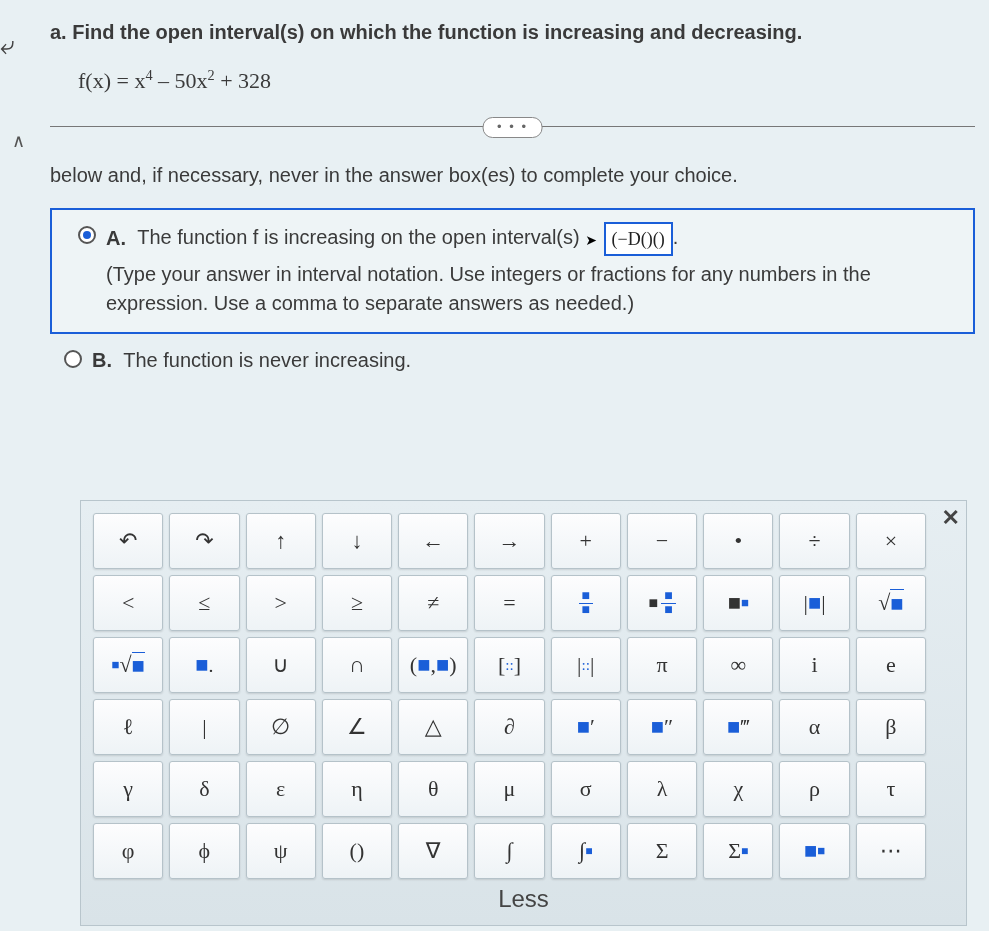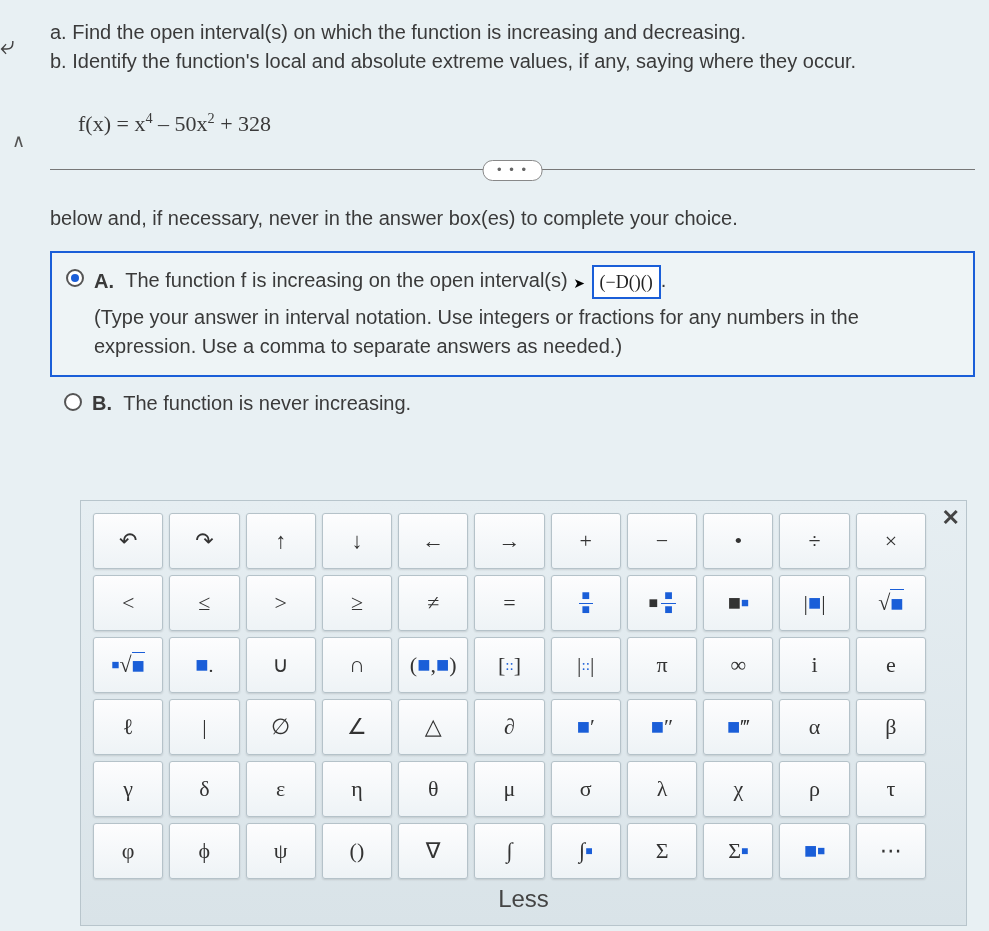--- a/index.html
+++ b/index.html
@@ -34,21 +34,21 @@
   }
   .content {
     position: absolute;
     left: 50px;
     top: 18px;
     right: 14px;
     color: #3a3a3a;
     font-size: 20px;
     line-height: 1.45;
   }
-  .question-stem { margin-bottom: 32px; }
+  .question-stem { margin-bottom: 18px; font-weight: bold; }
   .formula {
     font-family: "Times New Roman", serif;
     font-size: 22px;
     margin: 14px 0 20px 28px;
   }
   .sup { vertical-align: super; font-size: 0.65em; }
   .hr-wrap {
     position: relative;
     margin: 8px 0 24px 0;
     height: 20px;
@@ -66,21 +66,21 @@
     border: 1px solid #888;
     border-radius: 10px;
     padding: 0 14px;
     font-size: 13px;
     color: #666;
     letter-spacing: 2px;
   }
   .part-a-q { margin-bottom: 18px; }
   .choice-box {
     border: 2px solid #1a5ed8;
-    padding: 12px 14px 14px 14px;
+    padding: 12px 14px 14px 26px;
     margin-bottom: 12px;
     background: rgba(255,255,255,0.25);
   }
   .choice-row { display: flex; align-items: flex-start; gap: 10px; }
   .radio {
     width: 18px; height: 18px; border-radius: 50%;
     border: 2px solid #555; margin-top: 4px;
     flex-shrink: 0; position: relative; background: #fff;
   }
   .radio.selected::after {
@@ -159,21 +159,20 @@
 <body>
 
 <div class="left-controls">
   <span class="arrow-tab-icon">⤶</span>
   <span class="caret-icon">∧</span>
 </div>
 
 <div class="content">
   <div class="question-stem">
     <div>a. Find the open interval(s) on which the function is increasing and decreasing.</div>
-    <div>b. Identify the function's local and absolute extreme values, if any, saying where they occur.</div>
   </div>
   <div class="formula">
     <span>f(x) = x</span><span class="sup">4</span><span> – 50x</span><span class="sup">2</span><span> + 328</span>
   </div>
 
   <div class="hr-wrap">
     <div class="hr-line"></div>
     <div class="hr-pill">• • •</div>
   </div>
 

